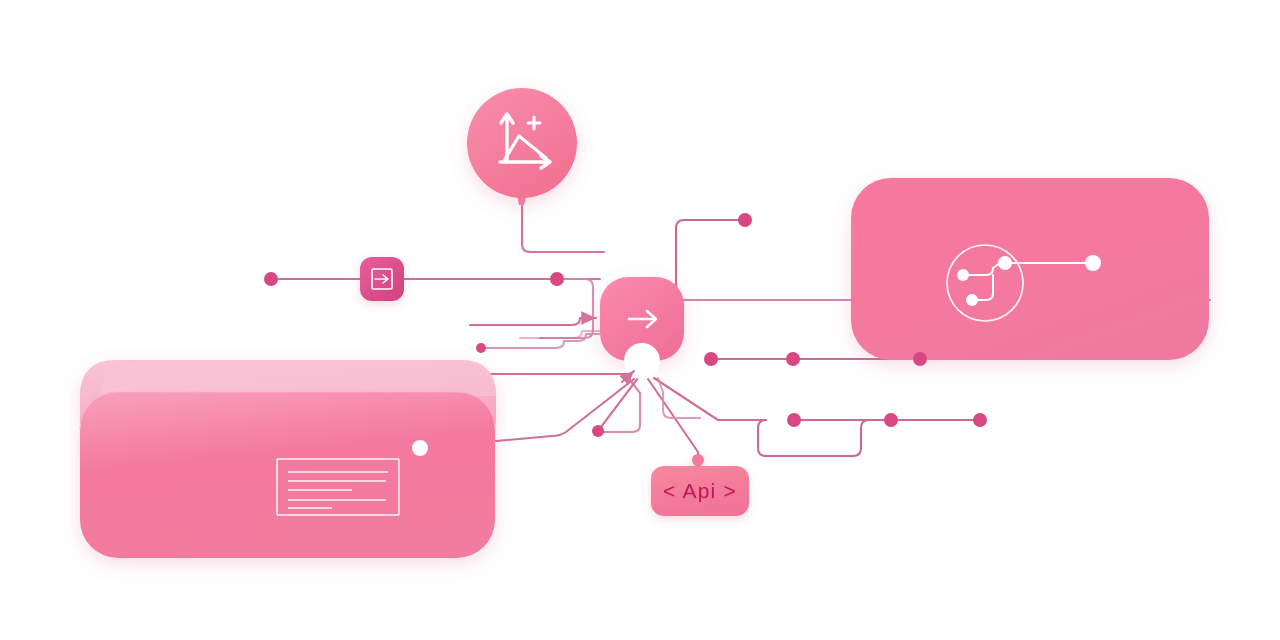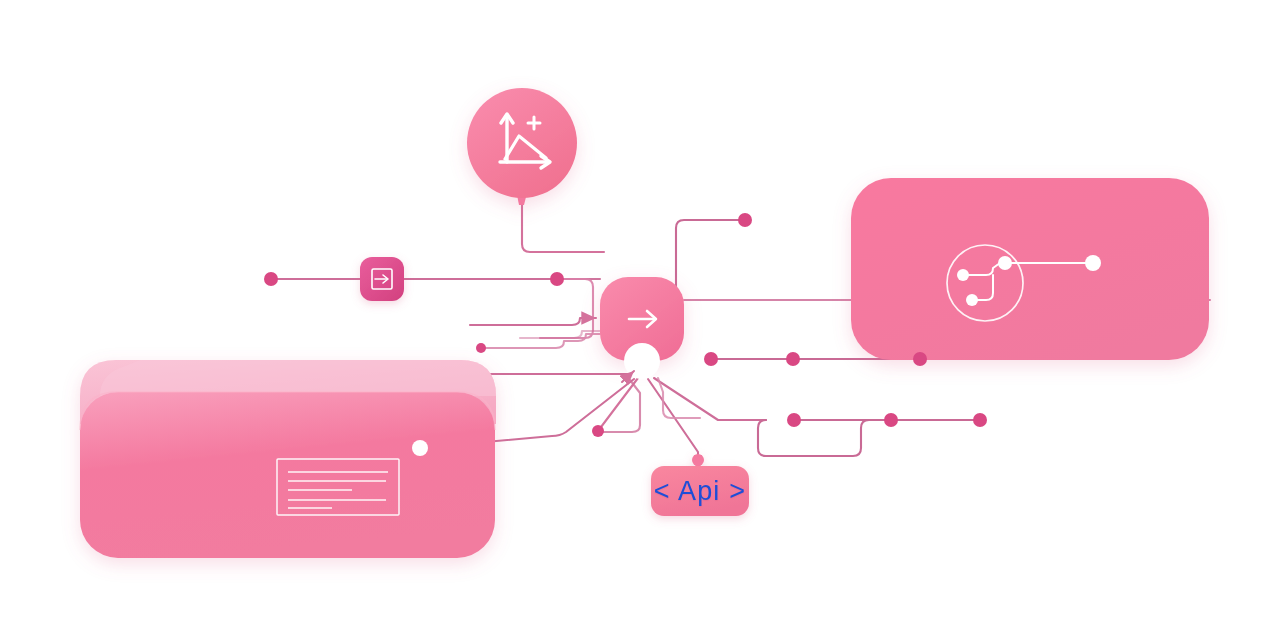--- a/index.html
+++ b/index.html
@@ -27,23 +27,23 @@
   }
   .api-label {
     position: absolute;
     left: 651px;
     top: 466px;
     width: 98px;
     height: 50px;
     display: flex;
     align-items: center;
     justify-content: center;
-    color: #1d4ed8;
+    color: #be185d;
     font-family: "Liberation Sans", sans-serif;
-    font-size: 27px;
+    font-size: 21px;
     font-weight: 400;
     letter-spacing: 1.2px;
     pointer-events: none;
     text-shadow: 0 1px 1px rgba(190, 60, 110, 0.18);
   }
 </style>
 </head>
 <body>
 
 <div id="stage">

